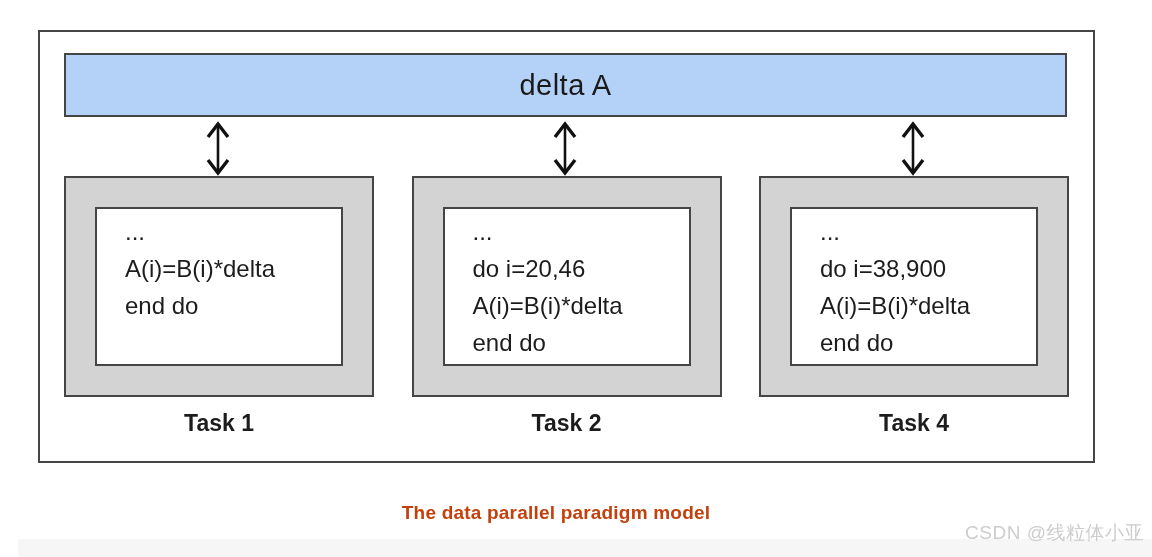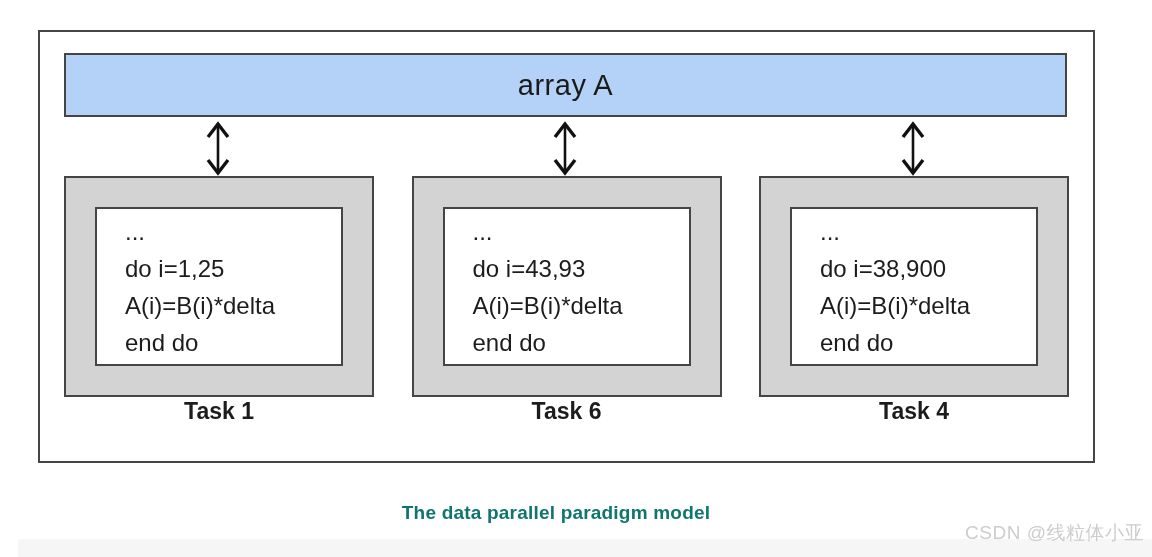--- a/index.html
+++ b/index.html
@@ -91,36 +91,36 @@
     padding: 4px 4px 4px 28px;
     overflow: hidden;
   }
   .code-line {
     font-size: 24px;
     line-height: 37px;
     color: #1c1c1c;
     white-space: nowrap;
   }
   .task-label {
-    margin-top: 1px;
+    margin-top: 13px;
     font-size: 23px;
     font-weight: 600;
     color: #1c1c1c;
   }
 
   
   .caption {
     position: absolute;
     left: 0;
     top: 502px;
     width: 1112px;
     text-align: center;
     font-size: 19px;
     font-weight: 700;
-    color: #0f766e;
+    color: #c2410c;
     letter-spacing: 0.2px;
   }
 
   
   .bottom-strip {
     position: absolute;
     left: 18px;
     top: 539px;
     width: 1134px;
     height: 18px;
@@ -139,21 +139,21 @@
   }
 </style>
 </head>
 <body>
 
 <div class="stage">
 
   <div class="outer-box">
 
     <div class="array-bar">
-      <span>array A</span>
+      <span>delta A</span>
     </div>
 
     <svg class="arrow arrow-1" viewBox="0 0 30 57">
       <line x1="15" y1="6" x2="15" y2="51" stroke="#111111" stroke-width="2.6"></line>
       <path d="M5,17 L15,4 L25,17" fill="none" stroke="#111111" stroke-width="3.4"></path>
       <path d="M5,40 L15,53 L25,40" fill="none" stroke="#111111" stroke-width="3.4"></path>
     </svg>
     <svg class="arrow arrow-2" viewBox="0 0 30 57">
       <line x1="15" y1="6" x2="15" y2="51" stroke="#111111" stroke-width="2.6"></line>
       <path d="M5,17 L15,4 L25,17" fill="none" stroke="#111111" stroke-width="3.4"></path>
@@ -164,38 +164,37 @@
       <path d="M5,17 L15,4 L25,17" fill="none" stroke="#111111" stroke-width="3.4"></path>
       <path d="M5,40 L15,53 L25,40" fill="none" stroke="#111111" stroke-width="3.4"></path>
     </svg>
 
     <div class="tasks-row">
 
       <div class="task-col">
         <div class="task-box">
           <div class="code-box">
             <div class="code-line">...</div>
-            <div class="code-line">do i=1,25</div>
             <div class="code-line">A(i)=B(i)*delta</div>
             <div class="code-line">end do</div>
           </div>
         </div>
         <div class="task-label">Task 1</div>
       </div>
 
       <div class="task-col">
         <div class="task-box">
           <div class="code-box">
             <div class="code-line">...</div>
-            <div class="code-line">do i=43,93</div>
+            <div class="code-line">do i=20,46</div>
             <div class="code-line">A(i)=B(i)*delta</div>
             <div class="code-line">end do</div>
           </div>
         </div>
-        <div class="task-label">Task 6</div>
+        <div class="task-label">Task 2</div>
       </div>
 
       <div class="task-col">
         <div class="task-box">
           <div class="code-box">
             <div class="code-line">...</div>
             <div class="code-line">do i=38,900</div>
             <div class="code-line">A(i)=B(i)*delta</div>
             <div class="code-line">end do</div>
           </div>

